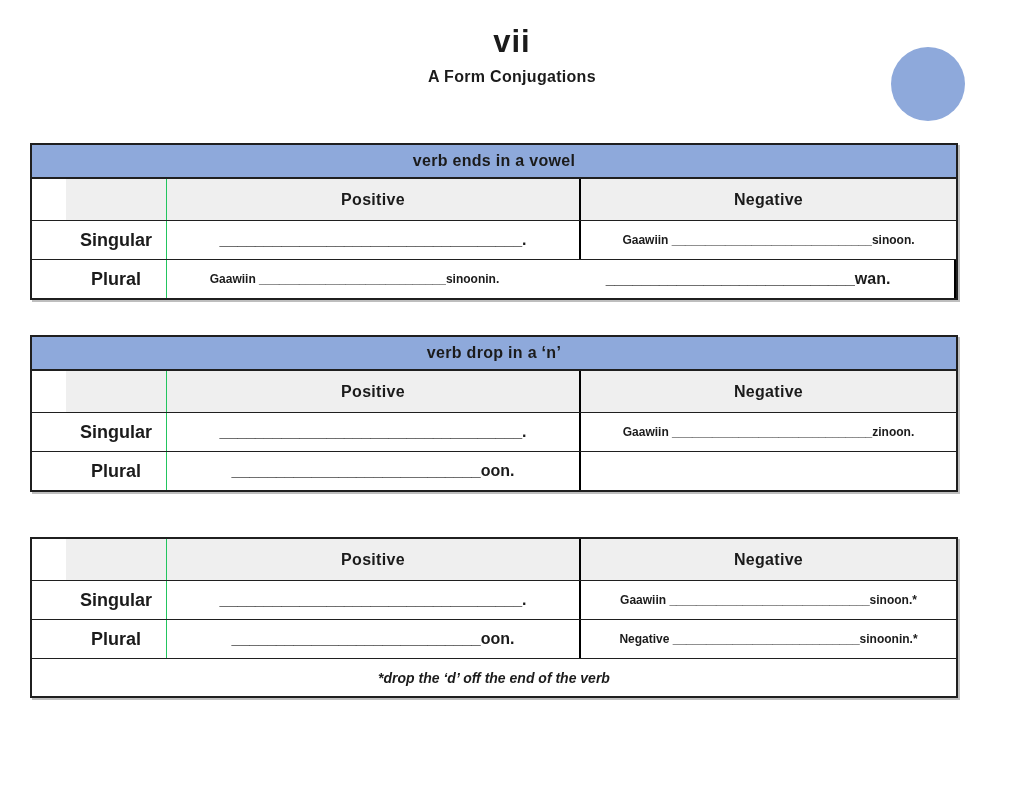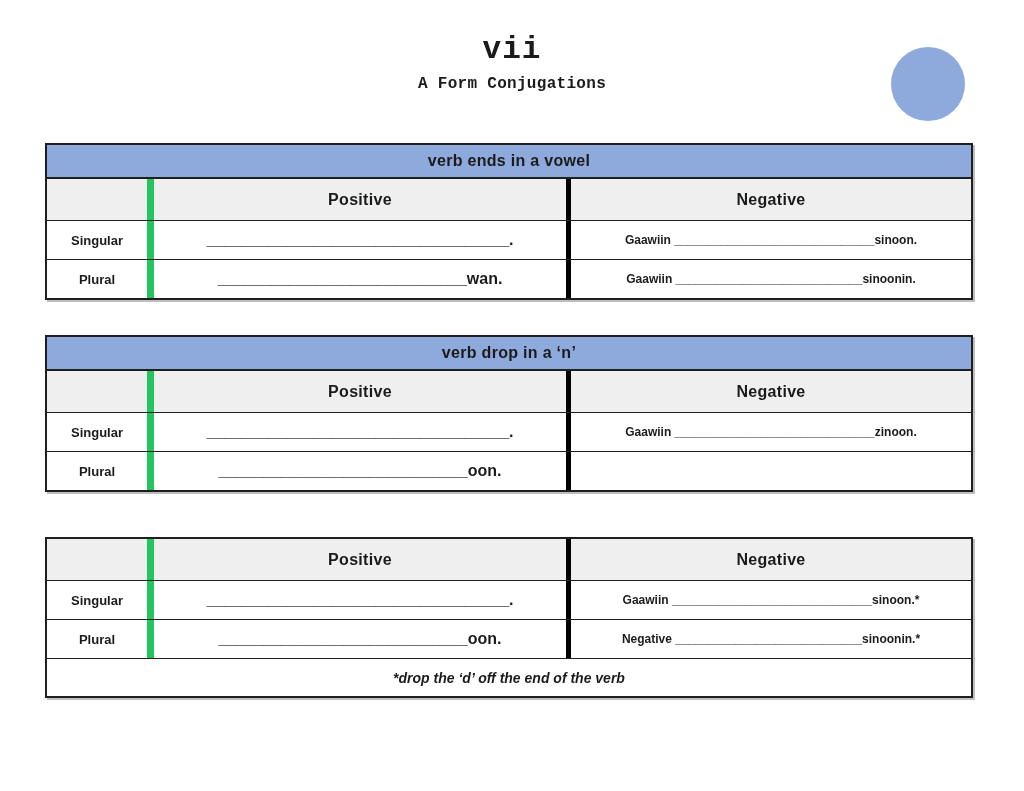--- a/index.html
+++ b/index.html
@@ -1,50 +1,50 @@
 <!DOCTYPE html>
 <html><head>
 <meta charset="utf-8">
 <style>
   html,body { margin:0; padding:0; }
   .page {
     position:relative; width:1024px; height:791px; background:#ffffff;
     font-family:"Liberation Sans", sans-serif; font-weight:bold; color:#1b1b1b;
     overflow:hidden;
   }
-  .header { text-align:center; padding-top:32px;font-family:Liberation Mono, monospace; }
+  .header { text-align:center; padding-top:24px; }
   .title { font-size:31px; letter-spacing:1px; }
   .subtitle { font-size:16px; margin-top:8px; letter-spacing:0.3px;text-align:center; }
   .circle {
     position:absolute; left:891px; top:47px; width:74px; height:74px;
     border-radius:50%; background:#8ea9db;
   }
-  .tables { position:absolute; left:45px; top:143px; width:928px; }
+  .tables { position:absolute; left:30px; top:143px; width:928px; }
   .conj-table {
     border:2px solid #1f1f1f; background:#ffffff;
     box-shadow:2px 2px 0 rgba(110,110,110,0.45);
   }
   .conj-table.t1 { margin-bottom:35px; }
   .conj-table.t2 { margin-bottom:45px; }
   .banner {
     height:32px; background:#8ea9db; border-bottom:2px solid #1f1f1f;
     display:flex; align-items:center; justify-content:center;
     font-size:16px; letter-spacing:0.3px;
   }
   .trow { display:flex; border-bottom:1px solid #1f1f1f; }
   .trow:last-child { border-bottom:none; }
   .trow.head { height:41px; }
   .trow.head .cell { background:#efefef; }
   .trow.body { height:38px; }
   .cell {
     display:flex; align-items:center; justify-content:center;
     white-space:nowrap; overflow:hidden;
   }
-  .c-label { width:100px; border-right:7px solid #22c55e; font-size:13px; }
-  .c-pos   { width:412px; border-right:5px solid #000000; font-size:16px; }
+  .c-label { width:100px; border-right:1px solid #22c55e; font-size:18px;margin-left:34px; }
+  .c-pos   { width:412px; border-right:2px solid #000000; font-size:16px; }
   .c-neg   { flex:1; font-size:12px; }
   .trow.head .c-pos, .trow.head .c-neg { font-size:16px; letter-spacing:0.3px; }
   .footnote {
     height:37px; display:flex; align-items:center; justify-content:center;
     font-size:14px;
     font-style:italic;
   }
 </style>
 </head>
 <body>
@@ -67,22 +67,22 @@
         <div class="cell c-pos">Positive</div>
         <div class="cell c-neg">Negative</div>
       </div>
       <div class="trow body">
         <div class="cell c-label">Singular</div>
         <div class="cell c-pos">__________________________________.</div>
         <div class="cell c-neg">Gaawiin ______________________________sinoon.</div>
       </div>
       <div class="trow body">
         <div class="cell c-label">Plural</div>
+        <div class="cell c-neg">Gaawiin ____________________________sinoonin.</div>
         <div class="cell c-pos">____________________________wan.</div>
-        <div class="cell c-neg">Gaawiin ____________________________sinoonin.</div>
       </div>
     </div>
 
     <div class="conj-table t2">
       <div class="banner">verb drop in a ‘n’</div>
       <div class="trow head">
         <div class="cell c-label"></div>
         <div class="cell c-pos">Positive</div>
         <div class="cell c-neg">Negative</div>
       </div>

